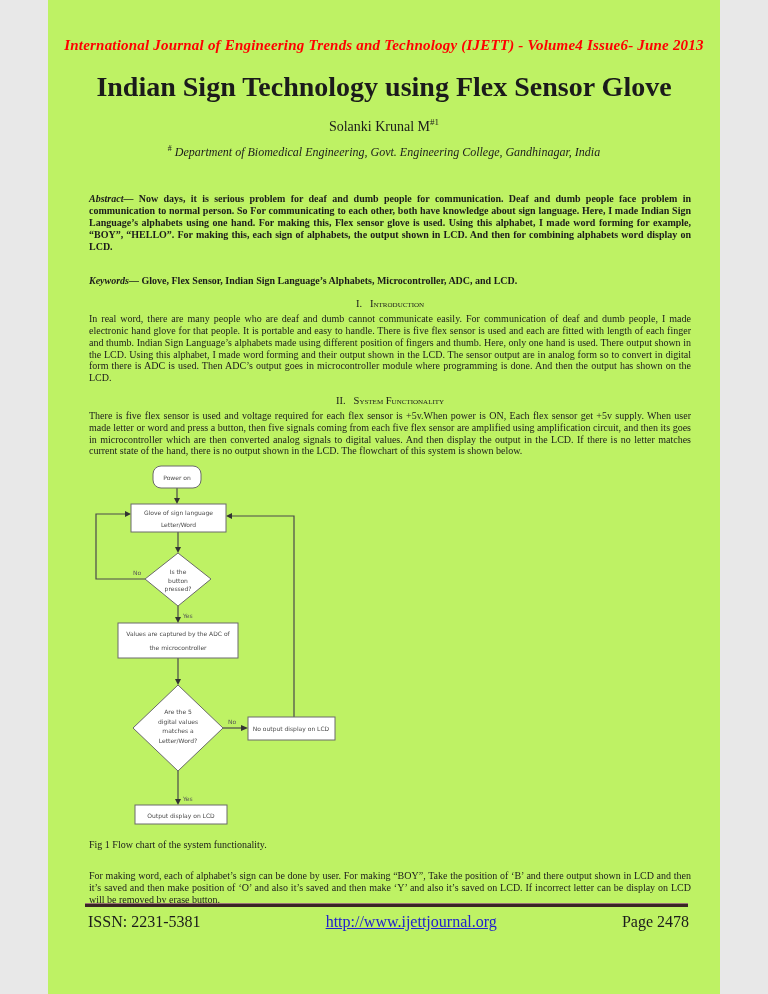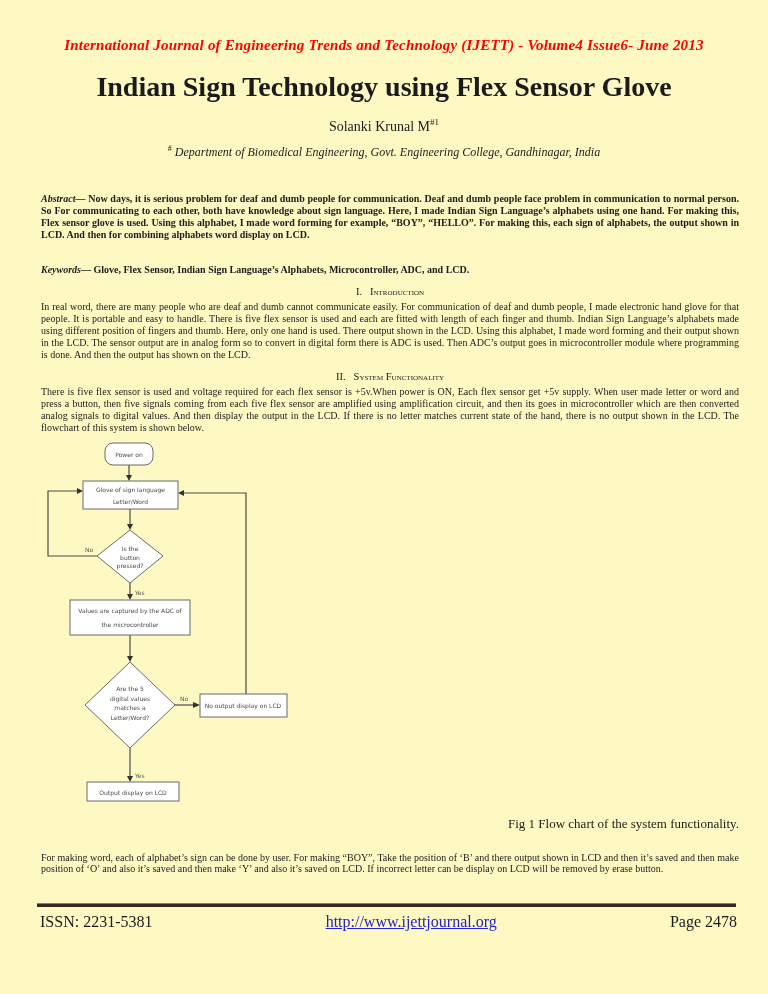--- a/index.html
+++ b/index.html
@@ -1,16 +1,16 @@
 <!DOCTYPE html>
 <html style="--header_red: #ff0000; --link_blue: #2222cc; --footer_line_dark: #3a2525; --footer_line_light: #9b7474;"><head>
 <meta charset="utf-8">
 <style>
   html,body{margin:0;padding:0;background:#e8e8e8;}
-  .page{position:relative;width:768px;height:994px;background:#fef9c3;margin:0 auto;
+  .page{position:relative;width:672px;height:994px;background:#bef264;margin:0 auto;
         font-family:"Liberation Serif",serif;color:#1b1b1b;overflow:hidden;}
   .journal-header{padding-top:37px;text-align:center;font-size:15px;font-weight:bold;
         font-style:italic;color:var(--header_red,#ff0000);letter-spacing:.2px;}
   .title{margin:18px 30px 0;text-align:center;font-size:28px;font-weight:bold;line-height:1.1;}
   .author{margin-top:14px;text-align:center;font-size:14px;}
   .author sup{font-size:9px;}
   .affiliation{margin-top:10px;text-align:center;font-size:12px;font-style:italic;}
   .affiliation sup{font-size:8px;font-style:normal;}
   .columns{display:flex;margin:33px 29px 0 41px;flex-direction:column;}
   .col{flex:1;min-width:0;}
@@ -21,21 +21,21 @@
   .keywords{margin-bottom:10px;}
   .sec{font-size:10.5px;font-weight:normal;text-align:center;margin:11px 0 4px;}
   .sec .sec-num{margin-right:8px;}
   .sec .sec-name{font-variant:small-caps;}
   .flowchart-wrap{margin:2px 0 0 2px;}
   .flow-text{font-family:"DejaVu Sans",sans-serif;font-size:6px;fill:#4a4a4a;}
   .flow-label{font-family:"DejaVu Sans",sans-serif;font-size:6px;fill:#555555;}
   .flow-shape{fill:#ffffff;stroke:#6a6a6a;stroke-width:1;}
   .flow-line{stroke:#4a4a4a;stroke-width:1.2;fill:none;}
   .flow-head{fill:#333333;stroke:none;}
-  .fig-caption{font-size:13px;margin:4px 0 0 0;text-align:right;}
+  .fig-caption{font-size:10px;margin:4px 0 0 0;}
   .right-par{margin-top:20px;}
   .footer-rule{position:absolute;left:37px;right:32px;top:903px;}
   .rule-light{height:1px;background:#9b7474;}
   .rule-dark{height:3px;background:#3a2525;}
   .footer-row{position:absolute;left:40px;right:31px;top:913px;display:flex;
         justify-content:space-between;align-items:baseline;font-size:16px;}
   .footer-link{color:var(--link_blue,#2222cc);text-decoration:underline;cursor:pointer;}
 </style>
 </head>
 <body>

